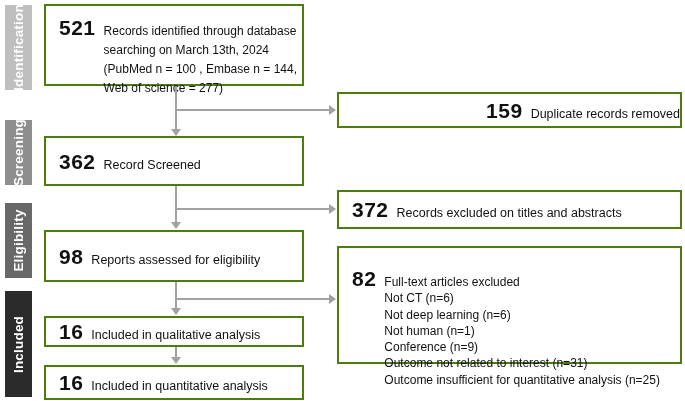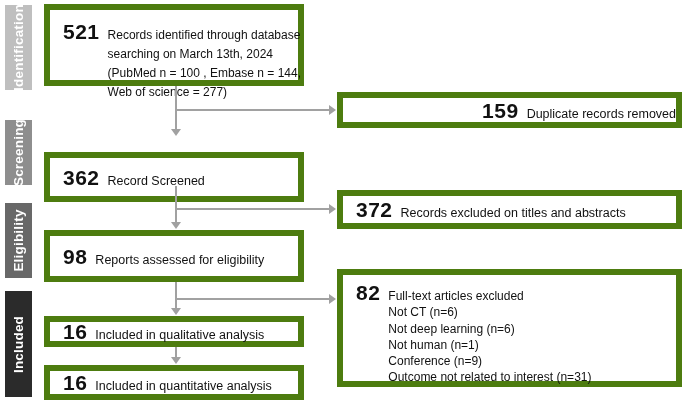--- a/index.html
+++ b/index.html
@@ -32,21 +32,21 @@
   }
   #stage-identification { top: 5px;   height: 85px;  background: #bfbfbf; }
   #stage-screening      { top: 120px; height: 65px;  background: #8e8e8e; }
   #stage-eligibility    { top: 203px; height: 75px;  background: #686868; }
   #stage-included       { top: 291px; height: 106px; background: #2b2b2b; }
 
   
   .fbox {
     position: absolute;
     box-sizing: border-box;
-    border: 6px solid #4d7c0f;
+    border: 2px solid #4d7c0f;
     background: #ffffff;
     display: flex;
     align-items: center;
     padding-left: 13px;
   }
   .fbox.col-left  { left: 44px;  width: 260px; }
   .fbox.col-right { left: 337px; width: 345px; }
   .fbox.top-align { align-items: flex-start; }
 
   .row { display: flex; align-items: baseline; }
@@ -56,24 +56,24 @@
     letter-spacing: 0.5px;
     margin-right: 8px;
     line-height: 1;
   }
   .desc { font-size: 12.5px; white-space: nowrap; }
   .lines { font-size: 12px; line-height: 19px; white-space: nowrap; }
   .reasons-block { font-size: 12px; line-height: 16.3px; white-space: nowrap; }
 
   #box-identified       { top: 4px;   height: 82px;  padding-top: 11px; }
   #box-duplicates       { top: 92px;  height: 36px; justify-content: flex-end; }
-  #box-screened         { top: 152px; height: 50px; }
+  #box-screened         { top: 136px; height: 50px; }
   #box-excluded-titles  { top: 190px; height: 39px; }
   #box-eligibility      { top: 230px; height: 52px; }
-  #box-fulltext         { top: 246px; height: 118px; padding-top: 7px; margin-top: 23px; }
+  #box-fulltext         { top: 246px; height: 118px; padding-top: 20px; }
   #box-qualitative      { top: 316px; height: 31px; }
   #box-quantitative     { top: 365px; height: 35px; }
 
   
   .line { position: absolute; background: #a1a1a1; }
   .vline { width: 2px; }
   .hline { height: 2px; }
   .arr-down {
     position: absolute; width: 0; height: 0;
     border-left: 5px solid transparent;
@@ -148,20 +148,21 @@
   <div class="fbox col-right top-align" id="box-fulltext">
     <div class="row">
       <span class="num">82</span>
       <div class="reasons-block">
         <div>Full-text articles excluded</div>
         <div>Not CT (n=6)</div>
         <div>Not deep learning (n=6)</div>
         <div>Not human (n=1)</div>
         <div>Conference (n=9)</div>
         <div>Outcome not related to interest (n=31)</div>
+        <div>Outcome insufficient for quantitative analysis (n=25)</div>
       </div>
     </div>
   </div>
 
   <div class="fbox col-left" id="box-qualitative">
     <div class="row">
       <span class="num">16</span>
       <span class="desc">Included in qualitative analysis</span>
     </div>
   </div>

